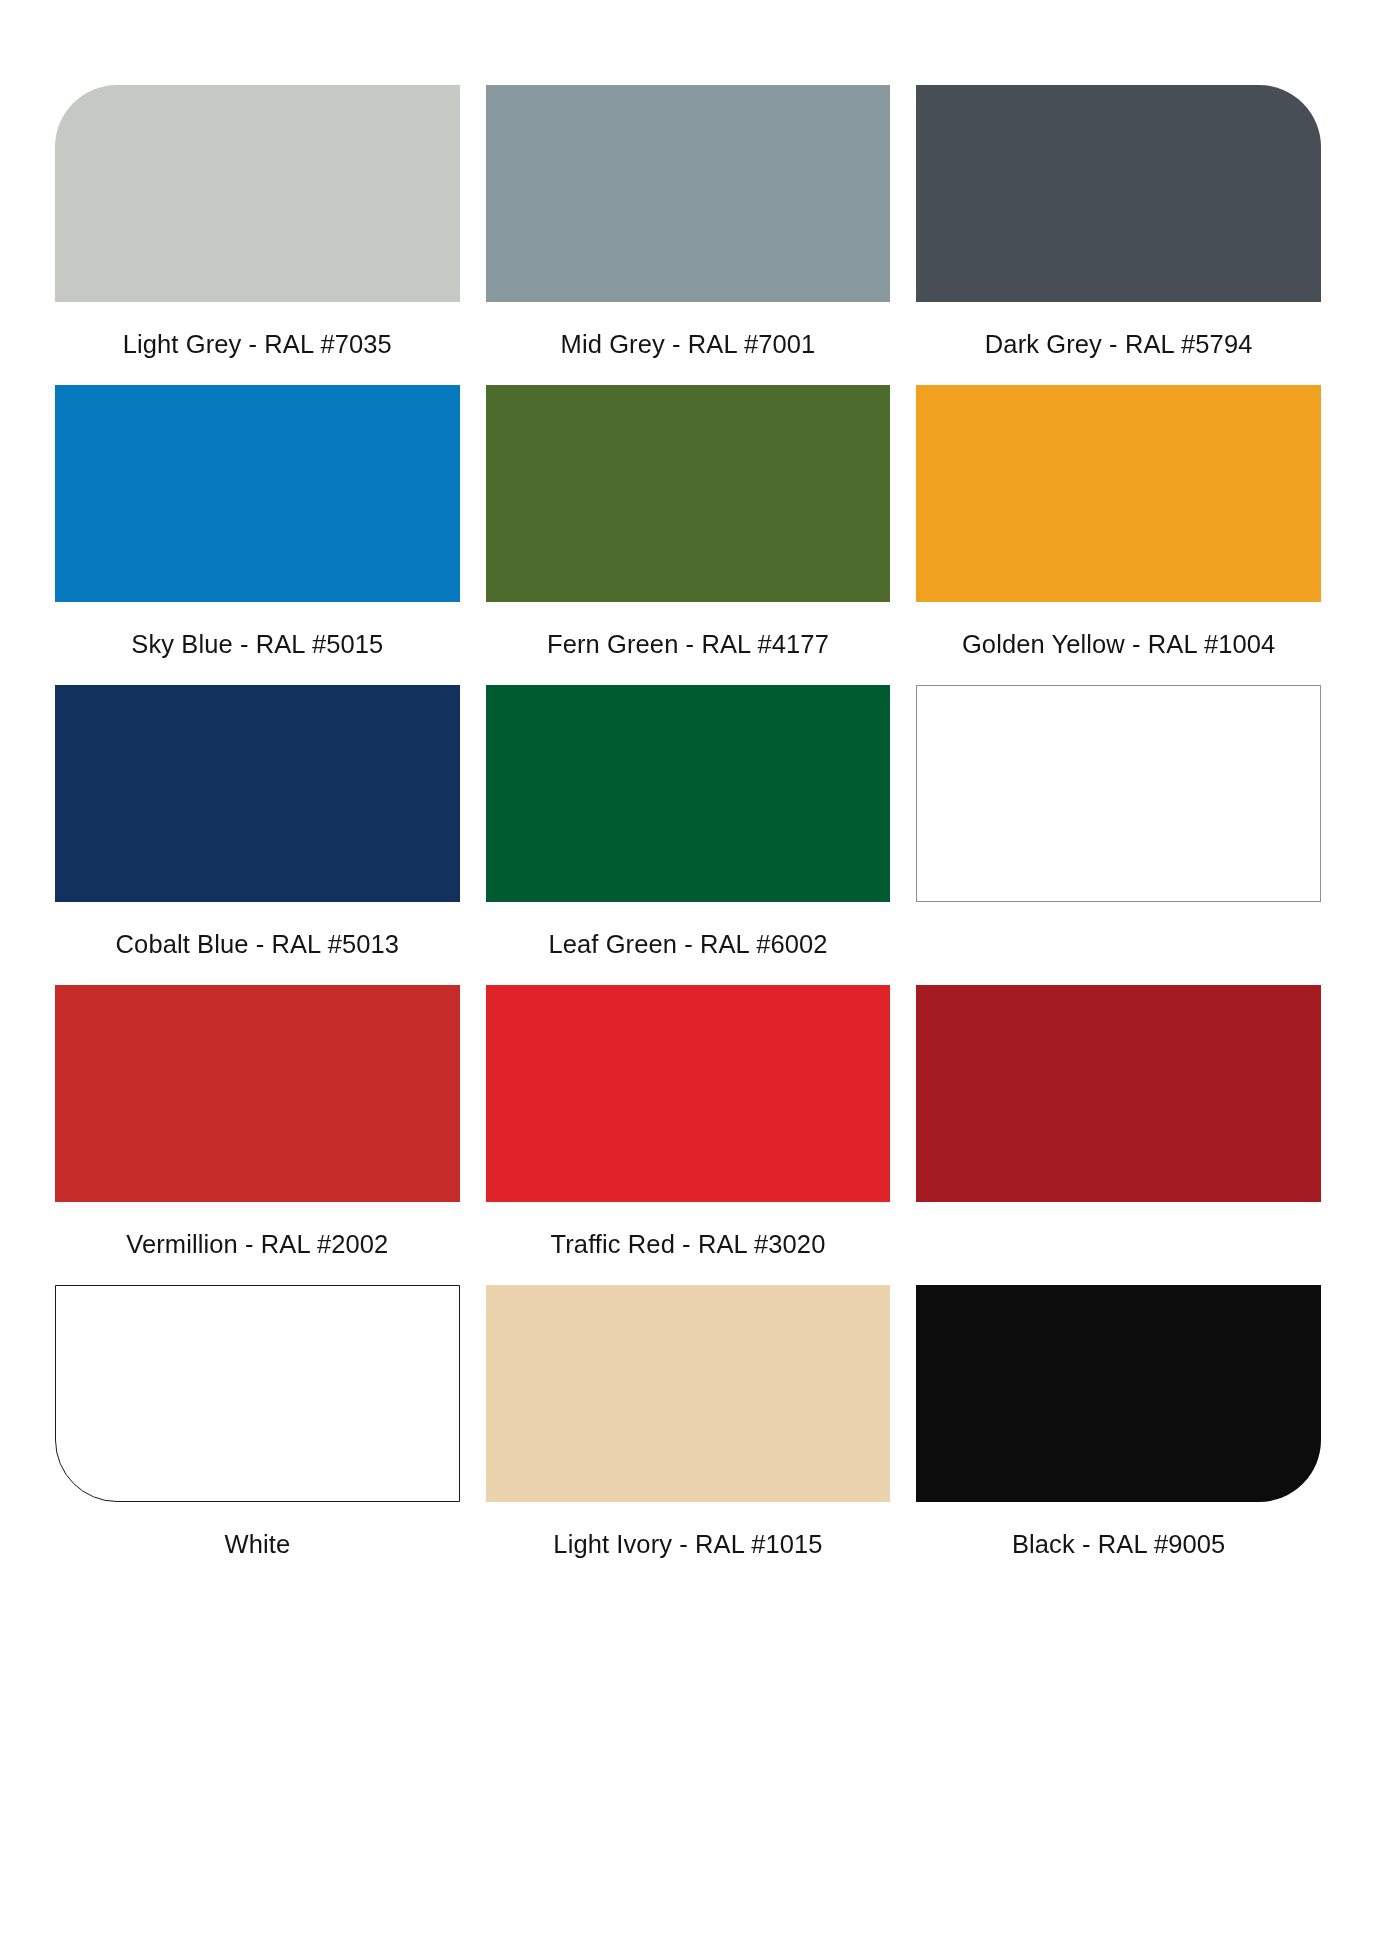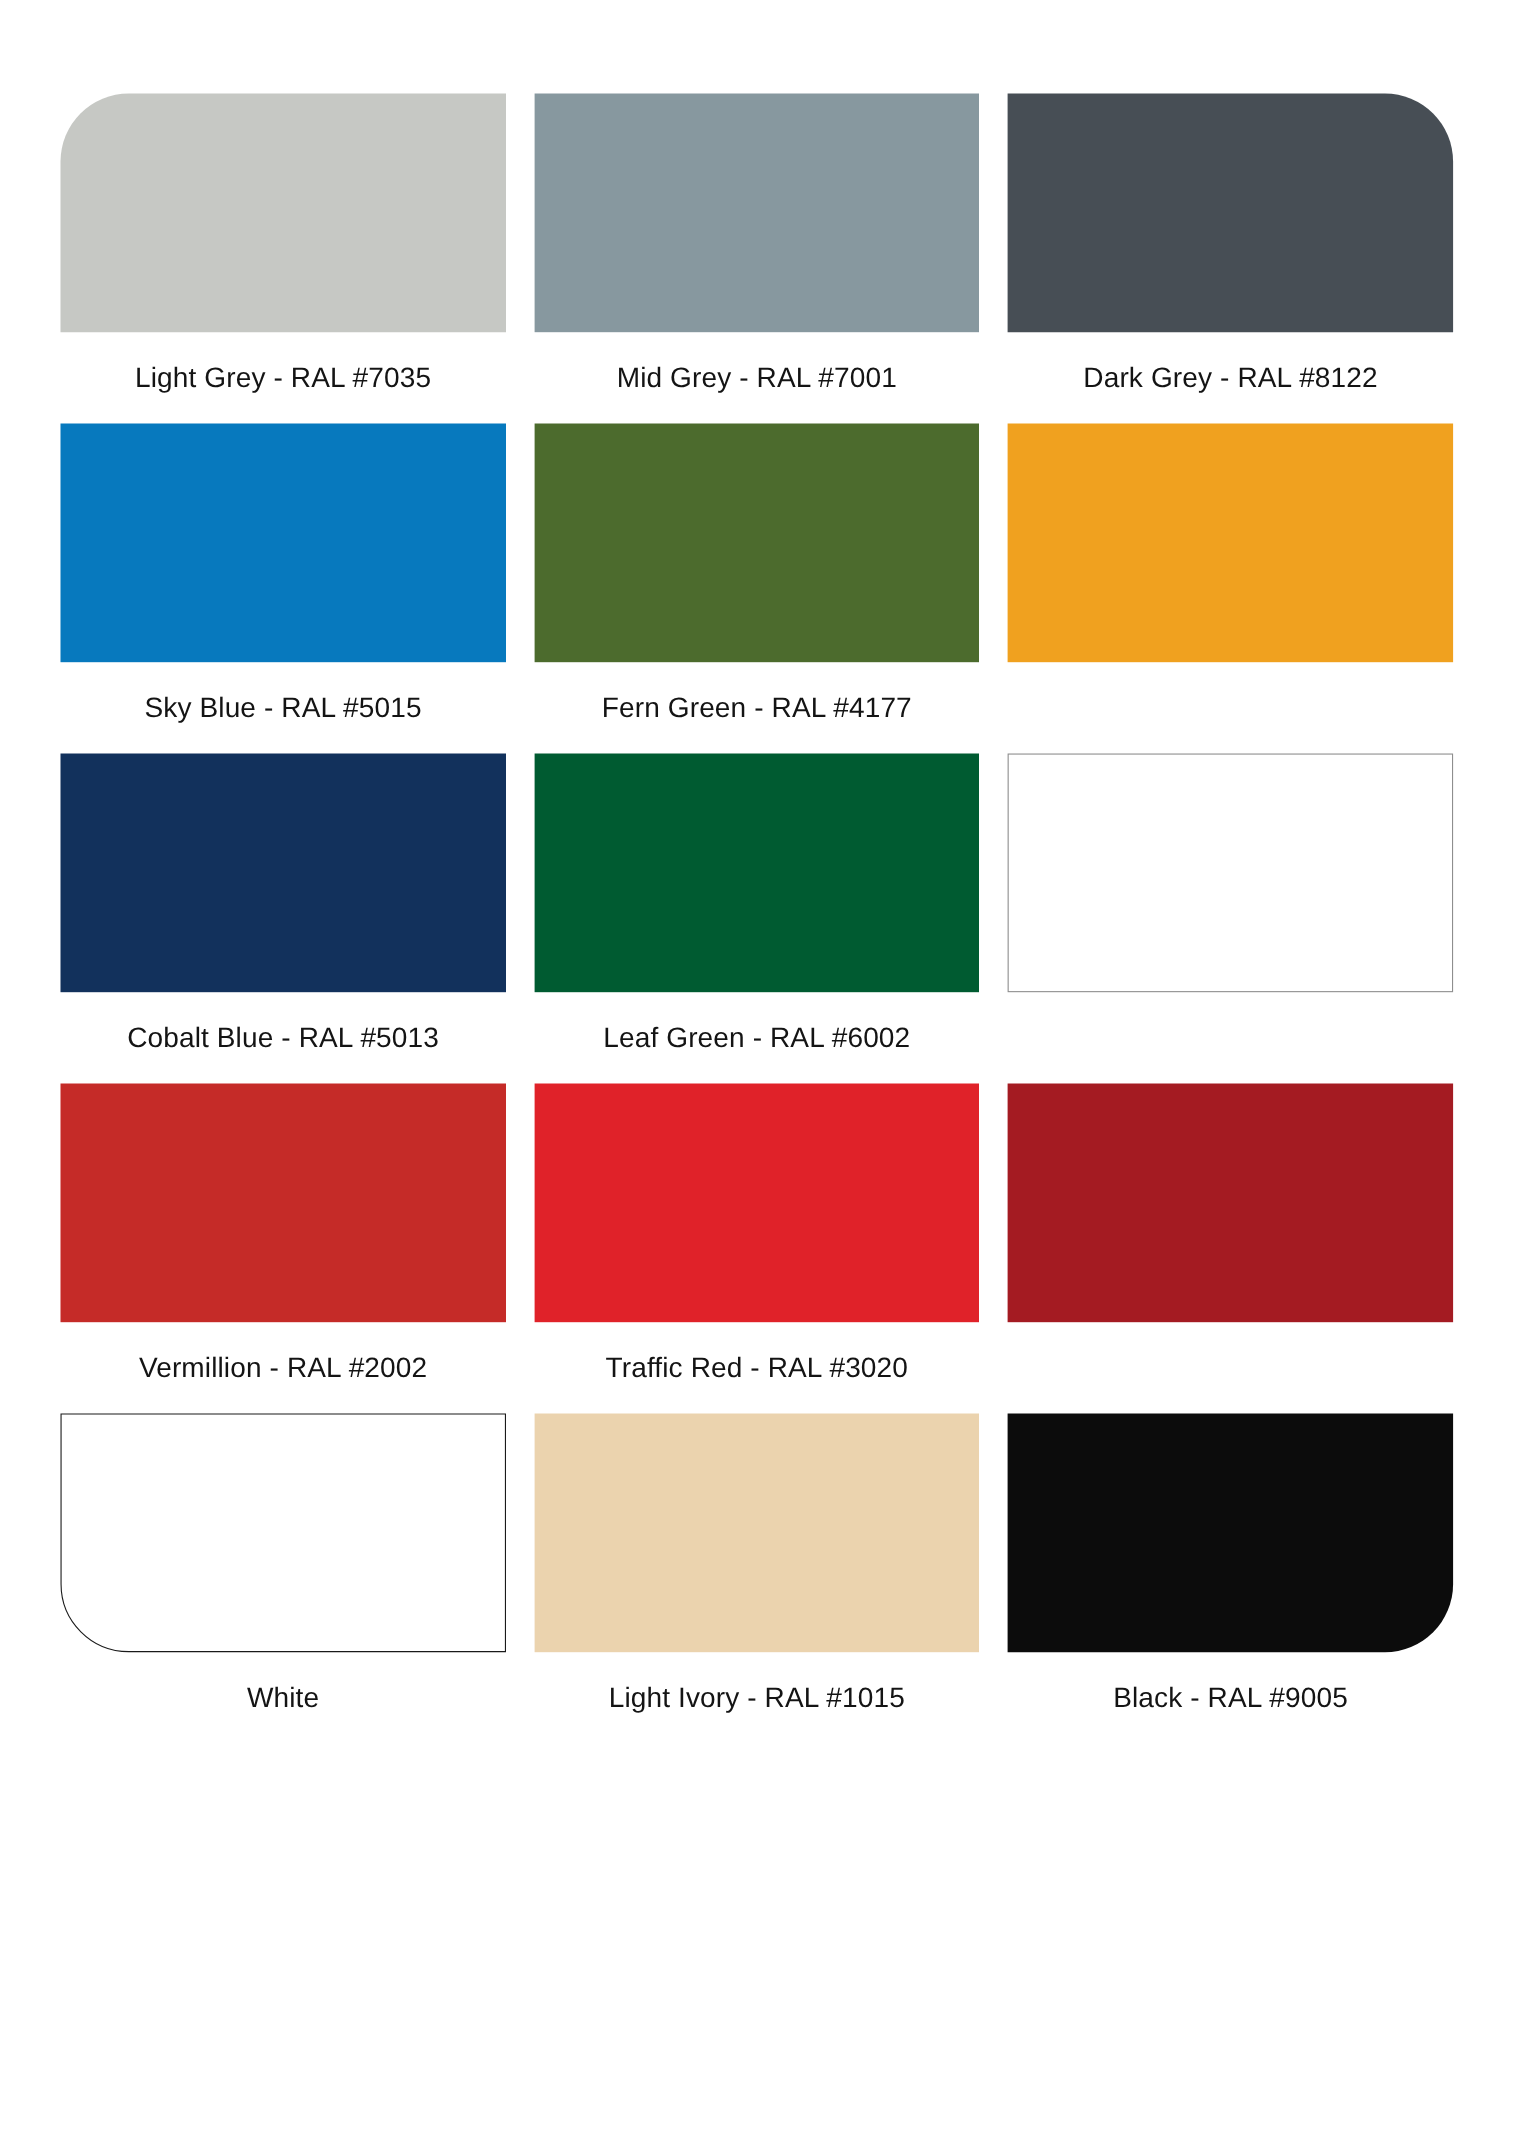--- a/index.html
+++ b/index.html
@@ -84,33 +84,34 @@
     <div class="swatch-cell">
       <div class="swatch-chip r-tl" style="background: rgb(198, 200, 196);"></div>
       <div class="swatch-label" style="color: rgb(20, 20, 20);">Light Grey - RAL #7035</div>
     </div>
     <div class="swatch-cell">
       <div class="swatch-chip" style="background: rgb(135, 152, 159);"></div>
       <div class="swatch-label" style="color: rgb(20, 20, 20);">Mid Grey - RAL #7001</div>
     </div>
     <div class="swatch-cell">
       <div class="swatch-chip r-tr" style="background: rgb(71, 78, 85);"></div>
-      <div class="swatch-label" style="color: rgb(20, 20, 20);">Dark Grey - RAL #8122</div>
+      <div class="swatch-label" style="color: rgb(20, 20, 20);">Dark Grey - RAL #5794</div>
     </div>
 
     <div class="swatch-cell">
       <div class="swatch-chip" style="background: rgb(7, 121, 190);"></div>
       <div class="swatch-label" style="color: rgb(20, 20, 20);">Sky Blue - RAL #5015</div>
     </div>
     <div class="swatch-cell">
       <div class="swatch-chip" style="background: rgb(76, 107, 45);"></div>
       <div class="swatch-label" style="color: rgb(20, 20, 20);">Fern Green - RAL #4177</div>
     </div>
     <div class="swatch-cell">
       <div class="swatch-chip" style="background: rgb(240, 161, 31);"></div>
+      <div class="swatch-label" style="color: rgb(20, 20, 20);">Golden Yellow - RAL #1004</div>
     </div>
 
     <div class="swatch-cell">
       <div class="swatch-chip" style="background: rgb(18, 49, 92);"></div>
       <div class="swatch-label" style="color: rgb(20, 20, 20);">Cobalt Blue - RAL #5013</div>
     </div>
     <div class="swatch-cell">
       <div class="swatch-chip" style="background: rgb(0, 91, 49);"></div>
       <div class="swatch-label" style="color: rgb(20, 20, 20);">Leaf Green - RAL #6002</div>
     </div>

